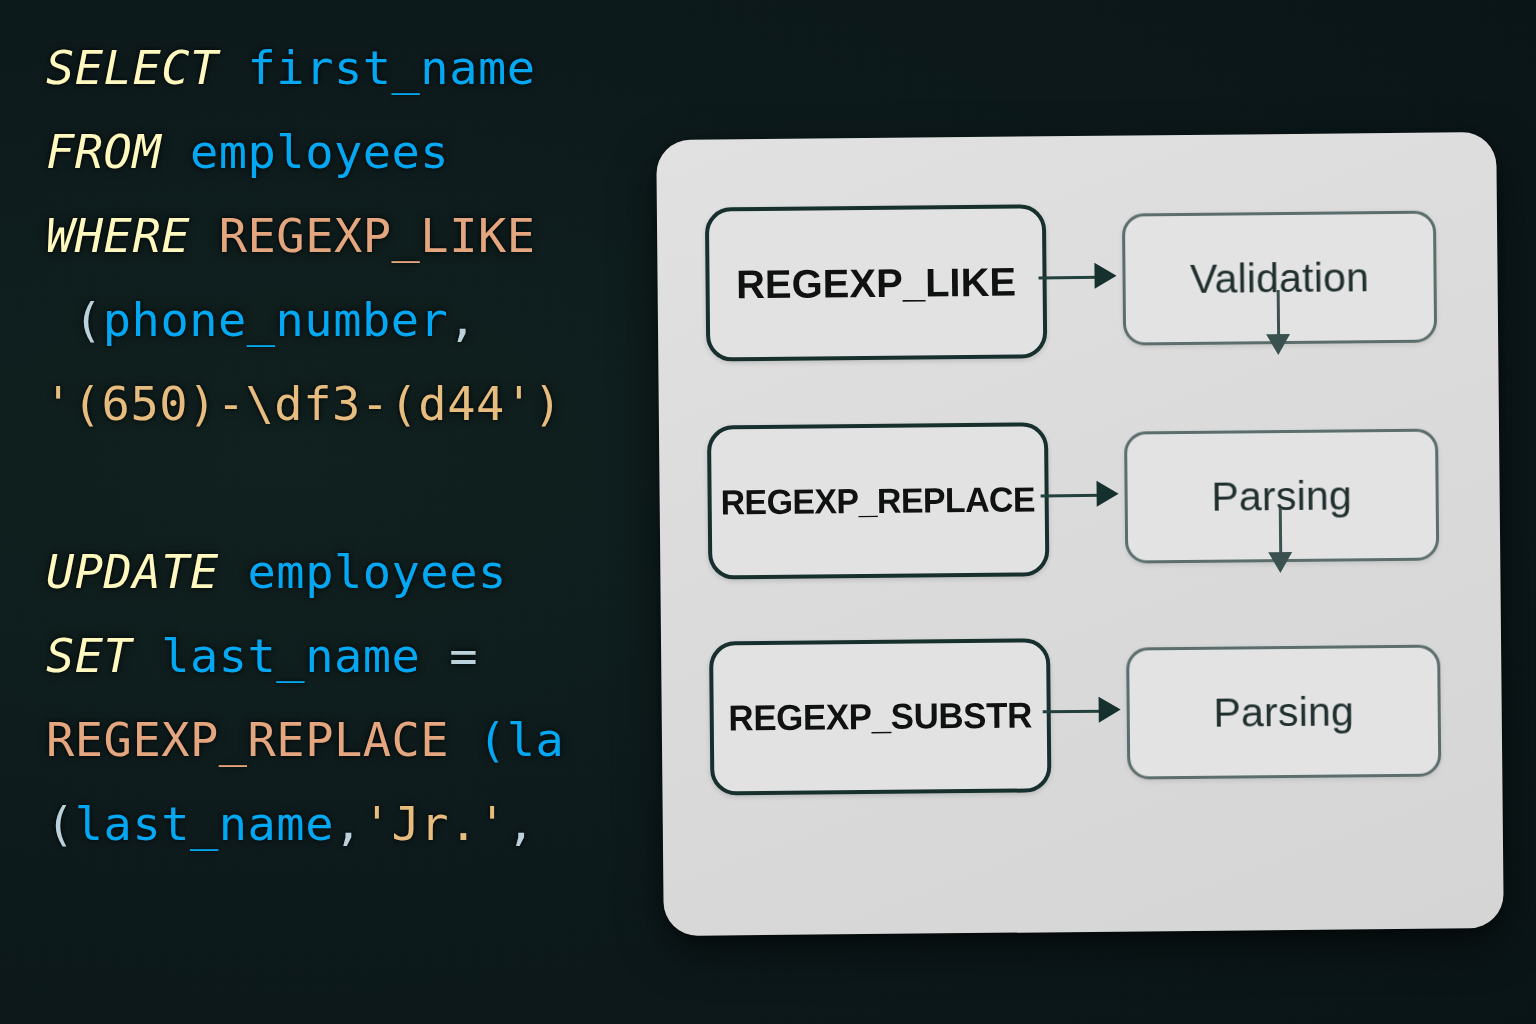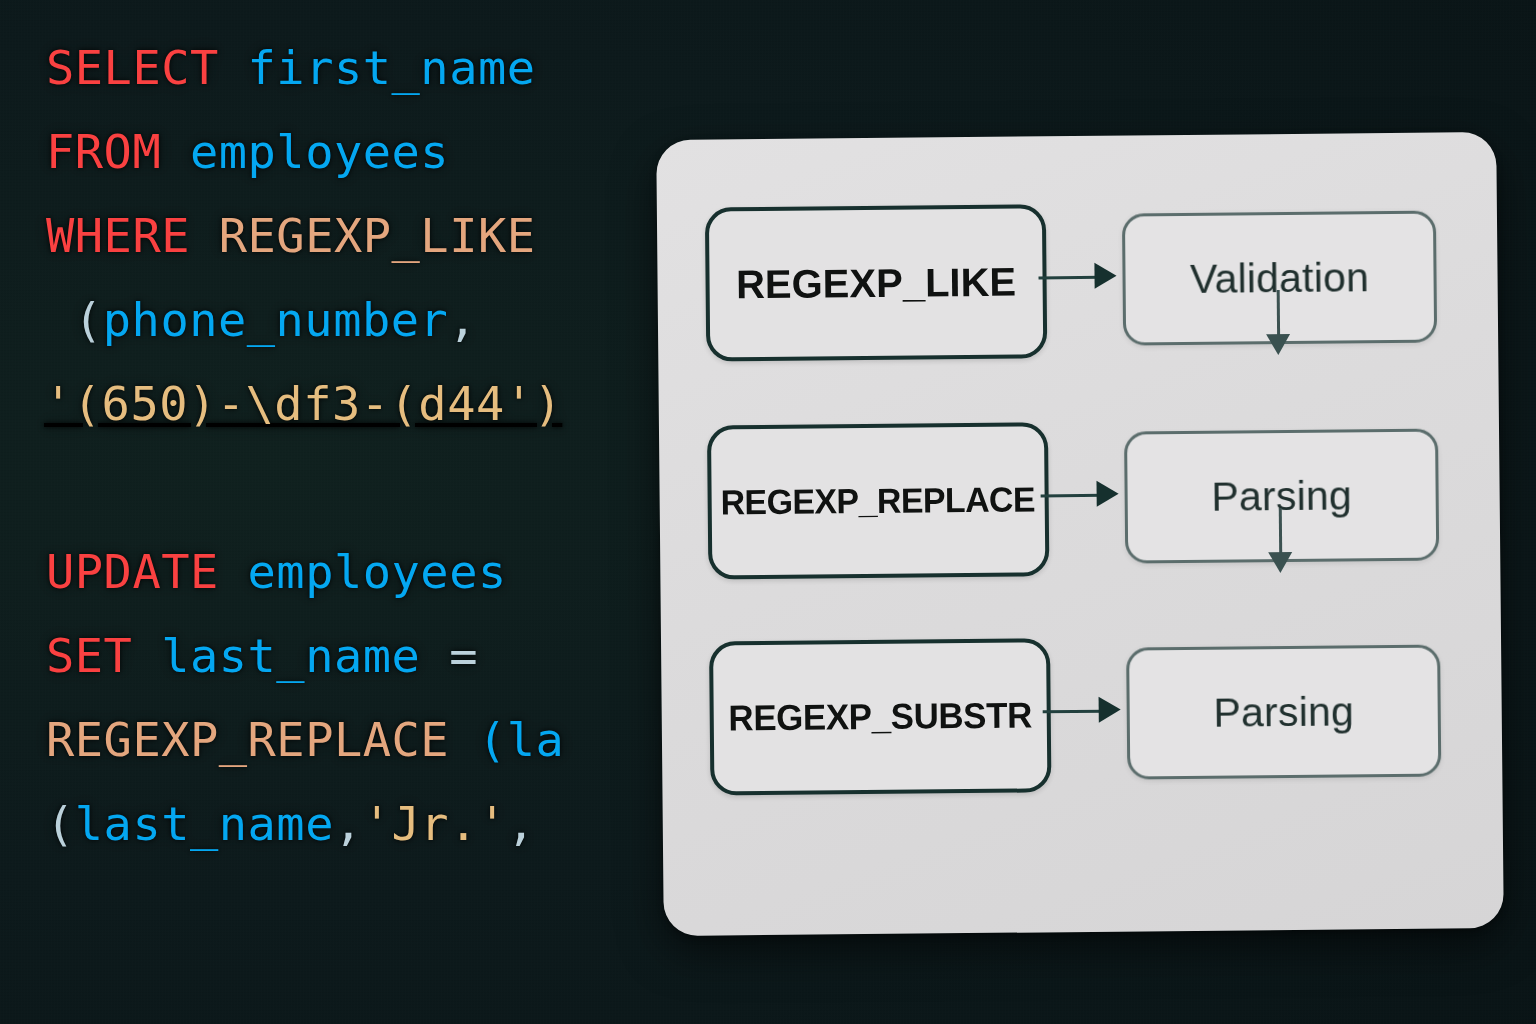--- a/index.html
+++ b/index.html
@@ -31,22 +31,22 @@
     font-family:"DejaVu Sans Mono","Liberation Mono",monospace;
     font-size:47px;
     line-height:84px;
     letter-spacing:0.5px;
     white-space:pre;
     padding-top:26px;
     box-sizing:border-box;
   }
   .code .line{padding-left:46px;text-shadow:0 0 5px rgba(0,0,0,.85), 0 0 16px rgba(0,0,0,.5);}
   .code .line.ind{padding-left:74px;}
-  .code .line.ind2{padding-left:44px;text-decoration:underline;}
-  .kw{color:#ef4444;}
+  .code .line.ind2{padding-left:44px;}
+  .kw{color:#fef9c3;font-style:italic;}
   .kw2{color:#e0a782;}
   .id{color:#0ea5e9;}
   .str{color:#e3bd84;}
   .pun{color:#bcd1da;}
   .blank{height:84px;}
 
   
   .code .line{filter:saturate(1.08);}
 
   

